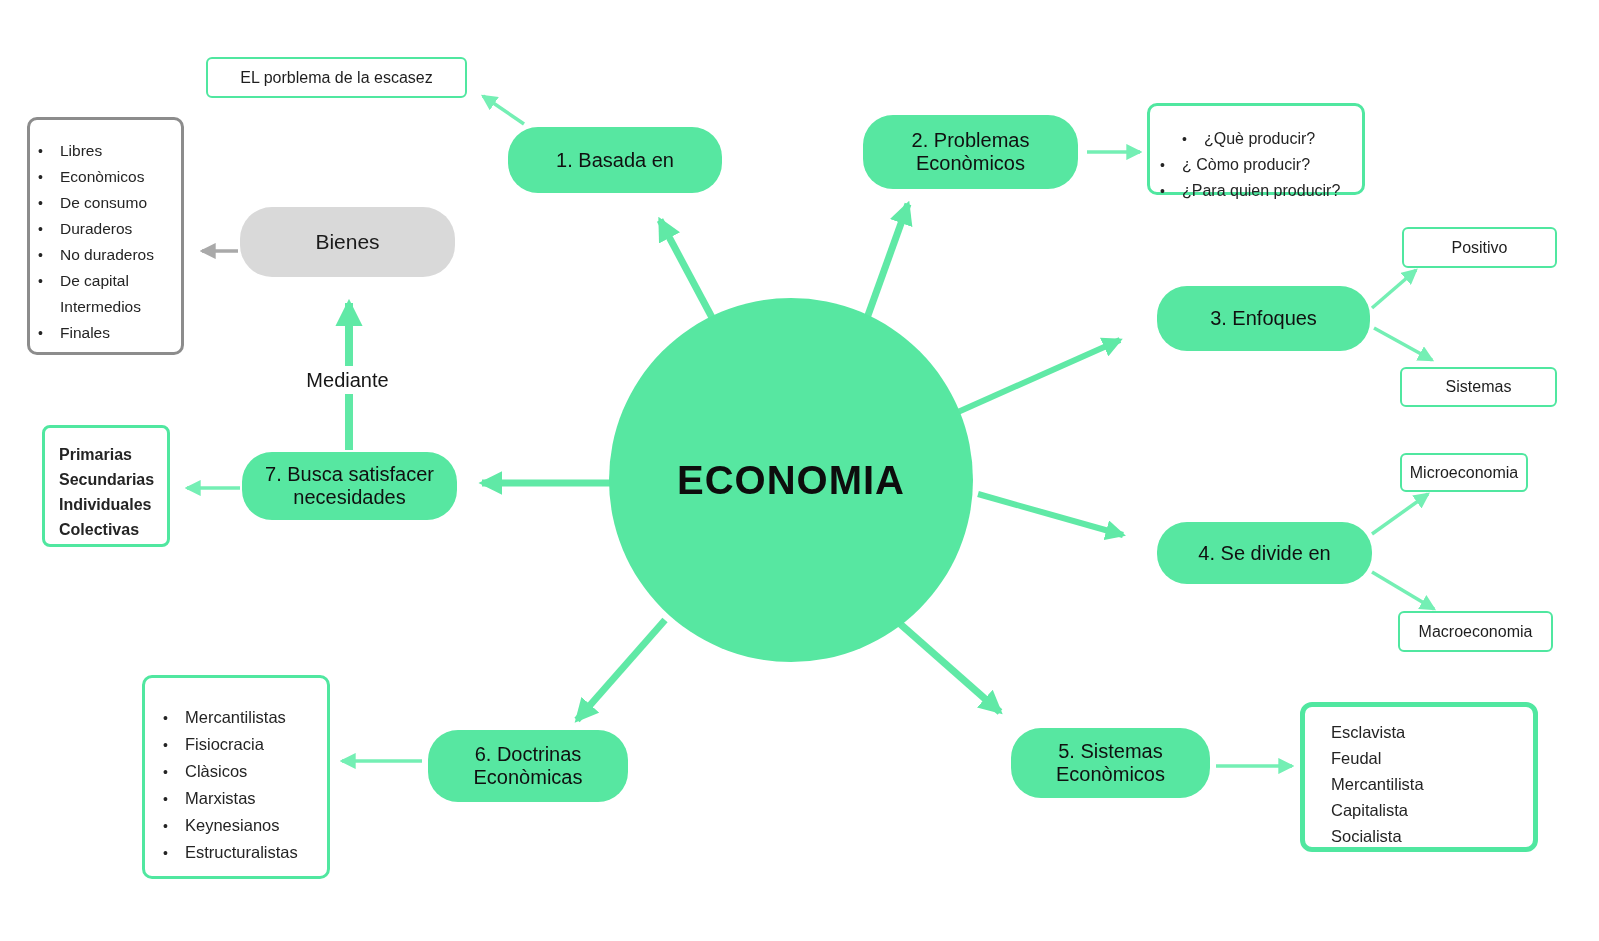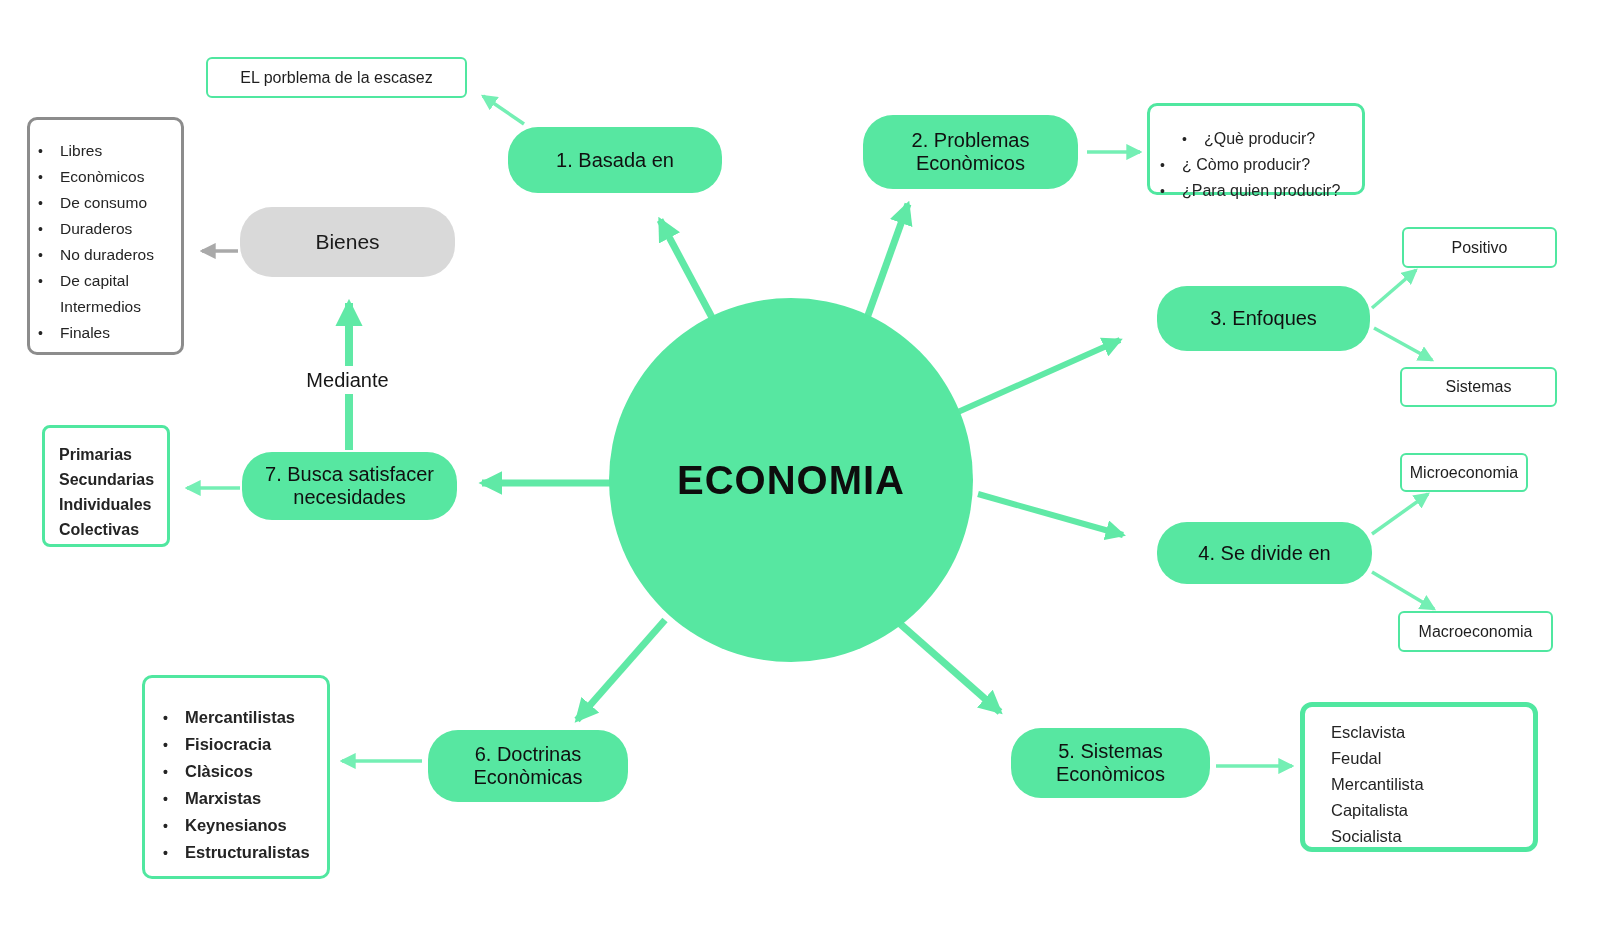--- a/index.html
+++ b/index.html
@@ -51,21 +51,21 @@
     border-radius:10px; z-index:3; font-size:16px; color:#242424;
   }
   .listbox ul { list-style:none; }
   .listbox li { line-height:26px; white-space:nowrap; }
   .bullets li::before { content:"•"; display:inline-block; width:22px; font-size:14px; }
   .bullets li.no-bullet::before { content:""; }
 
   .graybox-list { border-color:#8c8c8c; border-width:3.5px; padding:18px 6px 10px 8px; font-size:15.5px; }
   .questions-list { border-radius:10px; padding:20px 6px 10px 10px; }
   .questions-list li:first-child { padding-left:22px; }
-  .doctrinas-list { padding:26px 18px 10px 18px; font-size:16.5px;font-weight:bold; }
+  .doctrinas-list { padding:26px 18px 10px 18px; font-size:16.5px; }
   .primarias-list { padding:14px 6px 10px 14px; font-weight:700; border-width:3px; border-radius:8px; }
   .primarias-list li { line-height:25px; }
   .sistemas-list { border-width:5px; border-radius:12px; padding:12px 6px 10px 26px; font-size:16.5px; }
 
   
   .pill-gray {
     position:absolute; left:240px; top:207px; width:215px; height:70px;
     background:#d9d9d9; border-radius:32px;
     display:flex; align-items:center; justify-content:center;
     font-size:21px; color:#1b1b1b; z-index:3;

